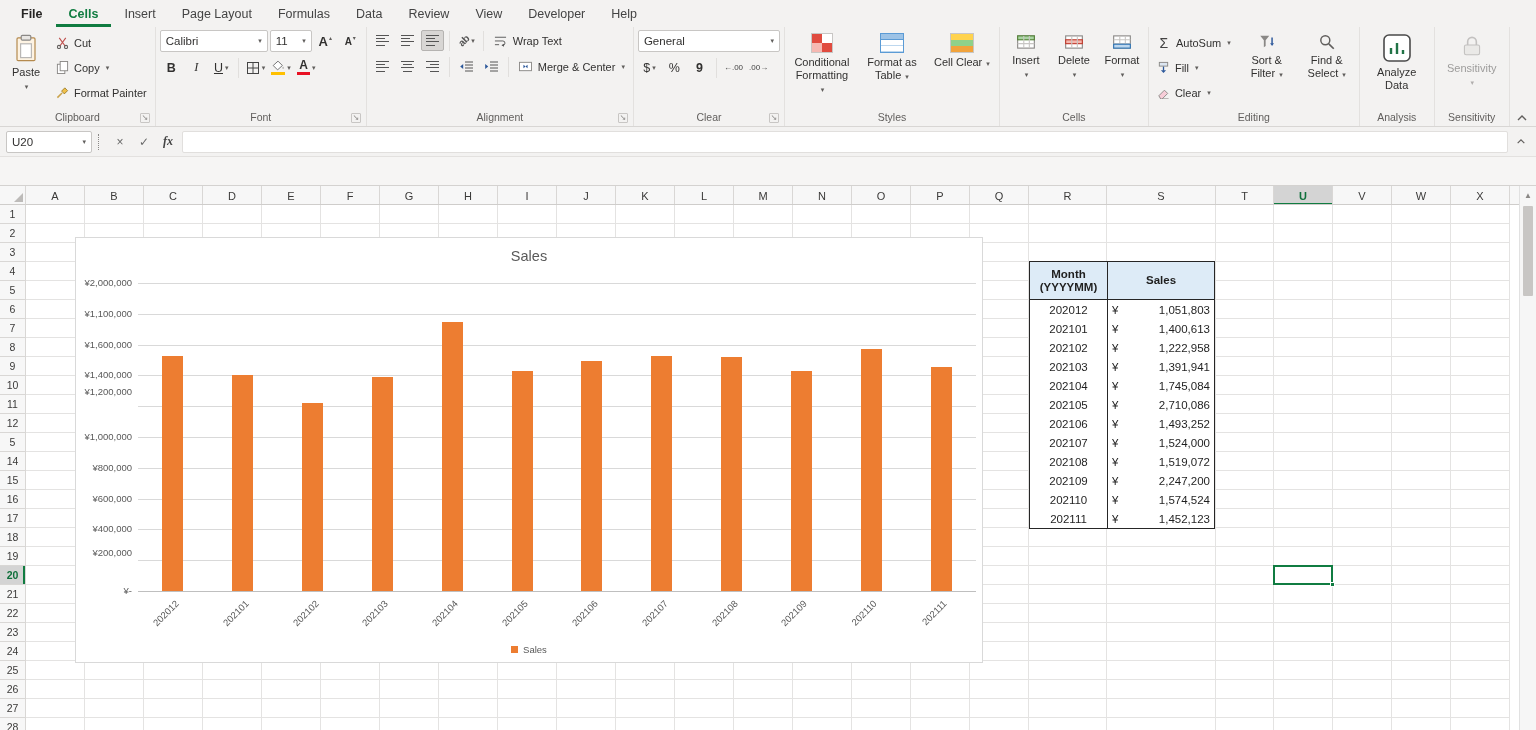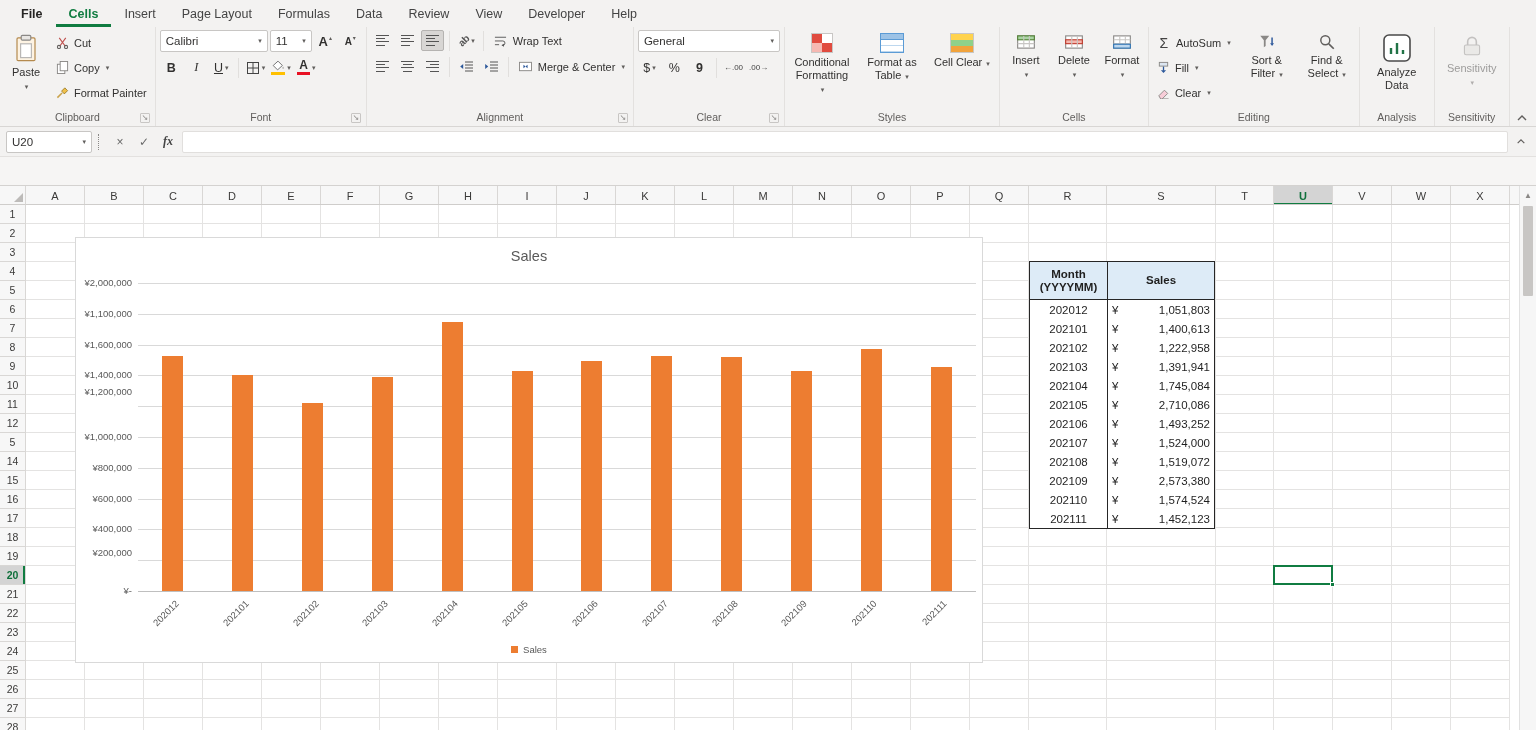--- a/index.html
+++ b/index.html
@@ -1400,21 +1400,21 @@
           <div class="t-cell t-col-m">202108</div>
           <div class="t-cell t-col-s sales">
             <span class="yen">¥</span>
             <span class="val">1,519,072</span>
           </div>
         </div>
         <div class="t-row">
           <div class="t-cell t-col-m">202109</div>
           <div class="t-cell t-col-s sales">
             <span class="yen">¥</span>
-            <span class="val">2,573,380</span>
+            <span class="val">2,247,200</span>
           </div>
         </div>
         <div class="t-row">
           <div class="t-cell t-col-m">202110</div>
           <div class="t-cell t-col-s sales">
             <span class="yen">¥</span>
             <span class="val">1,574,524</span>
           </div>
         </div>
         <div class="t-row">

